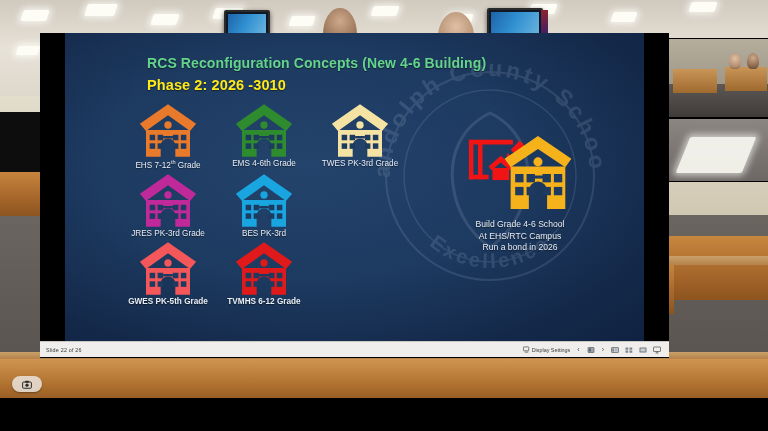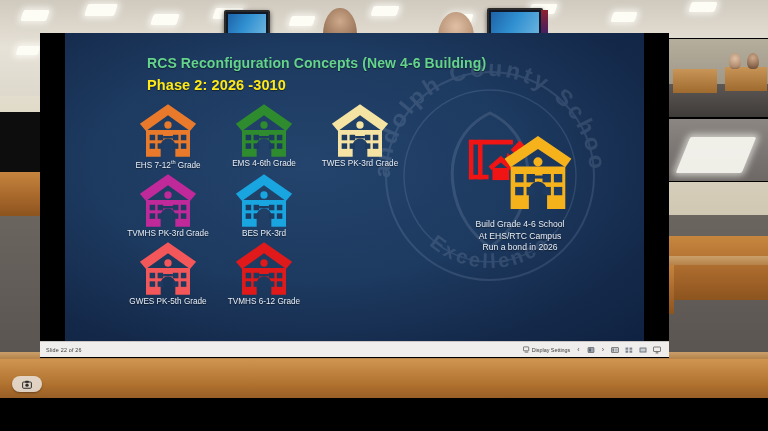--- a/index.html
+++ b/index.html
@@ -277,21 +277,21 @@
                   <rect x="58" y="52" width="9" height="9"></rect>
                     <rect x="71" y="52" width="9" height="9"></rect>
                   <rect x="20" y="66" width="9" height="9"></rect>
                     <rect x="33" y="66" width="9" height="9"></rect>
                   <rect x="58" y="66" width="9" height="9"></rect>
                     <rect x="71" y="66" width="9" height="9"></rect>
                   <rect x="42" y="54" width="16" height="4"></rect>
                 </g>
               </svg>
             </span>
-            <span class="lbl">TVMHS PK-3rd Grade</span>
+            <span class="lbl">JRES PK-3rd Grade</span>
           </div>
 
           <div class="scell">
             <span class="ico">
               <svg viewBox="0 0 100 90" xmlns="http://www.w3.org/2000/svg">
                 <g fill="#18a5e0">
                   <path d="M50 2 L96 34 L86 46 L50 20 L14 46 L4 34 Z"></path>
                   <circle cx="50" cy="36" r="6"></circle>
                   <path d="M14 44 h72 v44 H62 v-18 a12 12 0 0 0 -24 0 v18 H14 Z"></path>
                 </g>
@@ -307,21 +307,21 @@
                   <rect x="42" y="54" width="16" height="4"></rect>
                 </g>
               </svg>
             </span>
             <span class="lbl">BES PK-3rd</span>
           </div>
 
           <div class="scell"></div>
         </div>
 
-        <div class="srow" style="margin-top:3px;">
+        <div class="srow" style="margin-top:3px;font-weight:bold;">
           <div class="scell">
             <span class="ico">
               <svg viewBox="0 0 100 90" xmlns="http://www.w3.org/2000/svg">
                 <g fill="#f4575a">
                   <path d="M50 2 L96 34 L86 46 L50 20 L14 46 L4 34 Z"></path>
                   <circle cx="50" cy="36" r="6"></circle>
                   <path d="M14 44 h72 v44 H62 v-18 a12 12 0 0 0 -24 0 v18 H14 Z"></path>
                 </g>
                 <g fill="#1d3a60">
                   <rect x="20" y="52" width="9" height="9"></rect>

